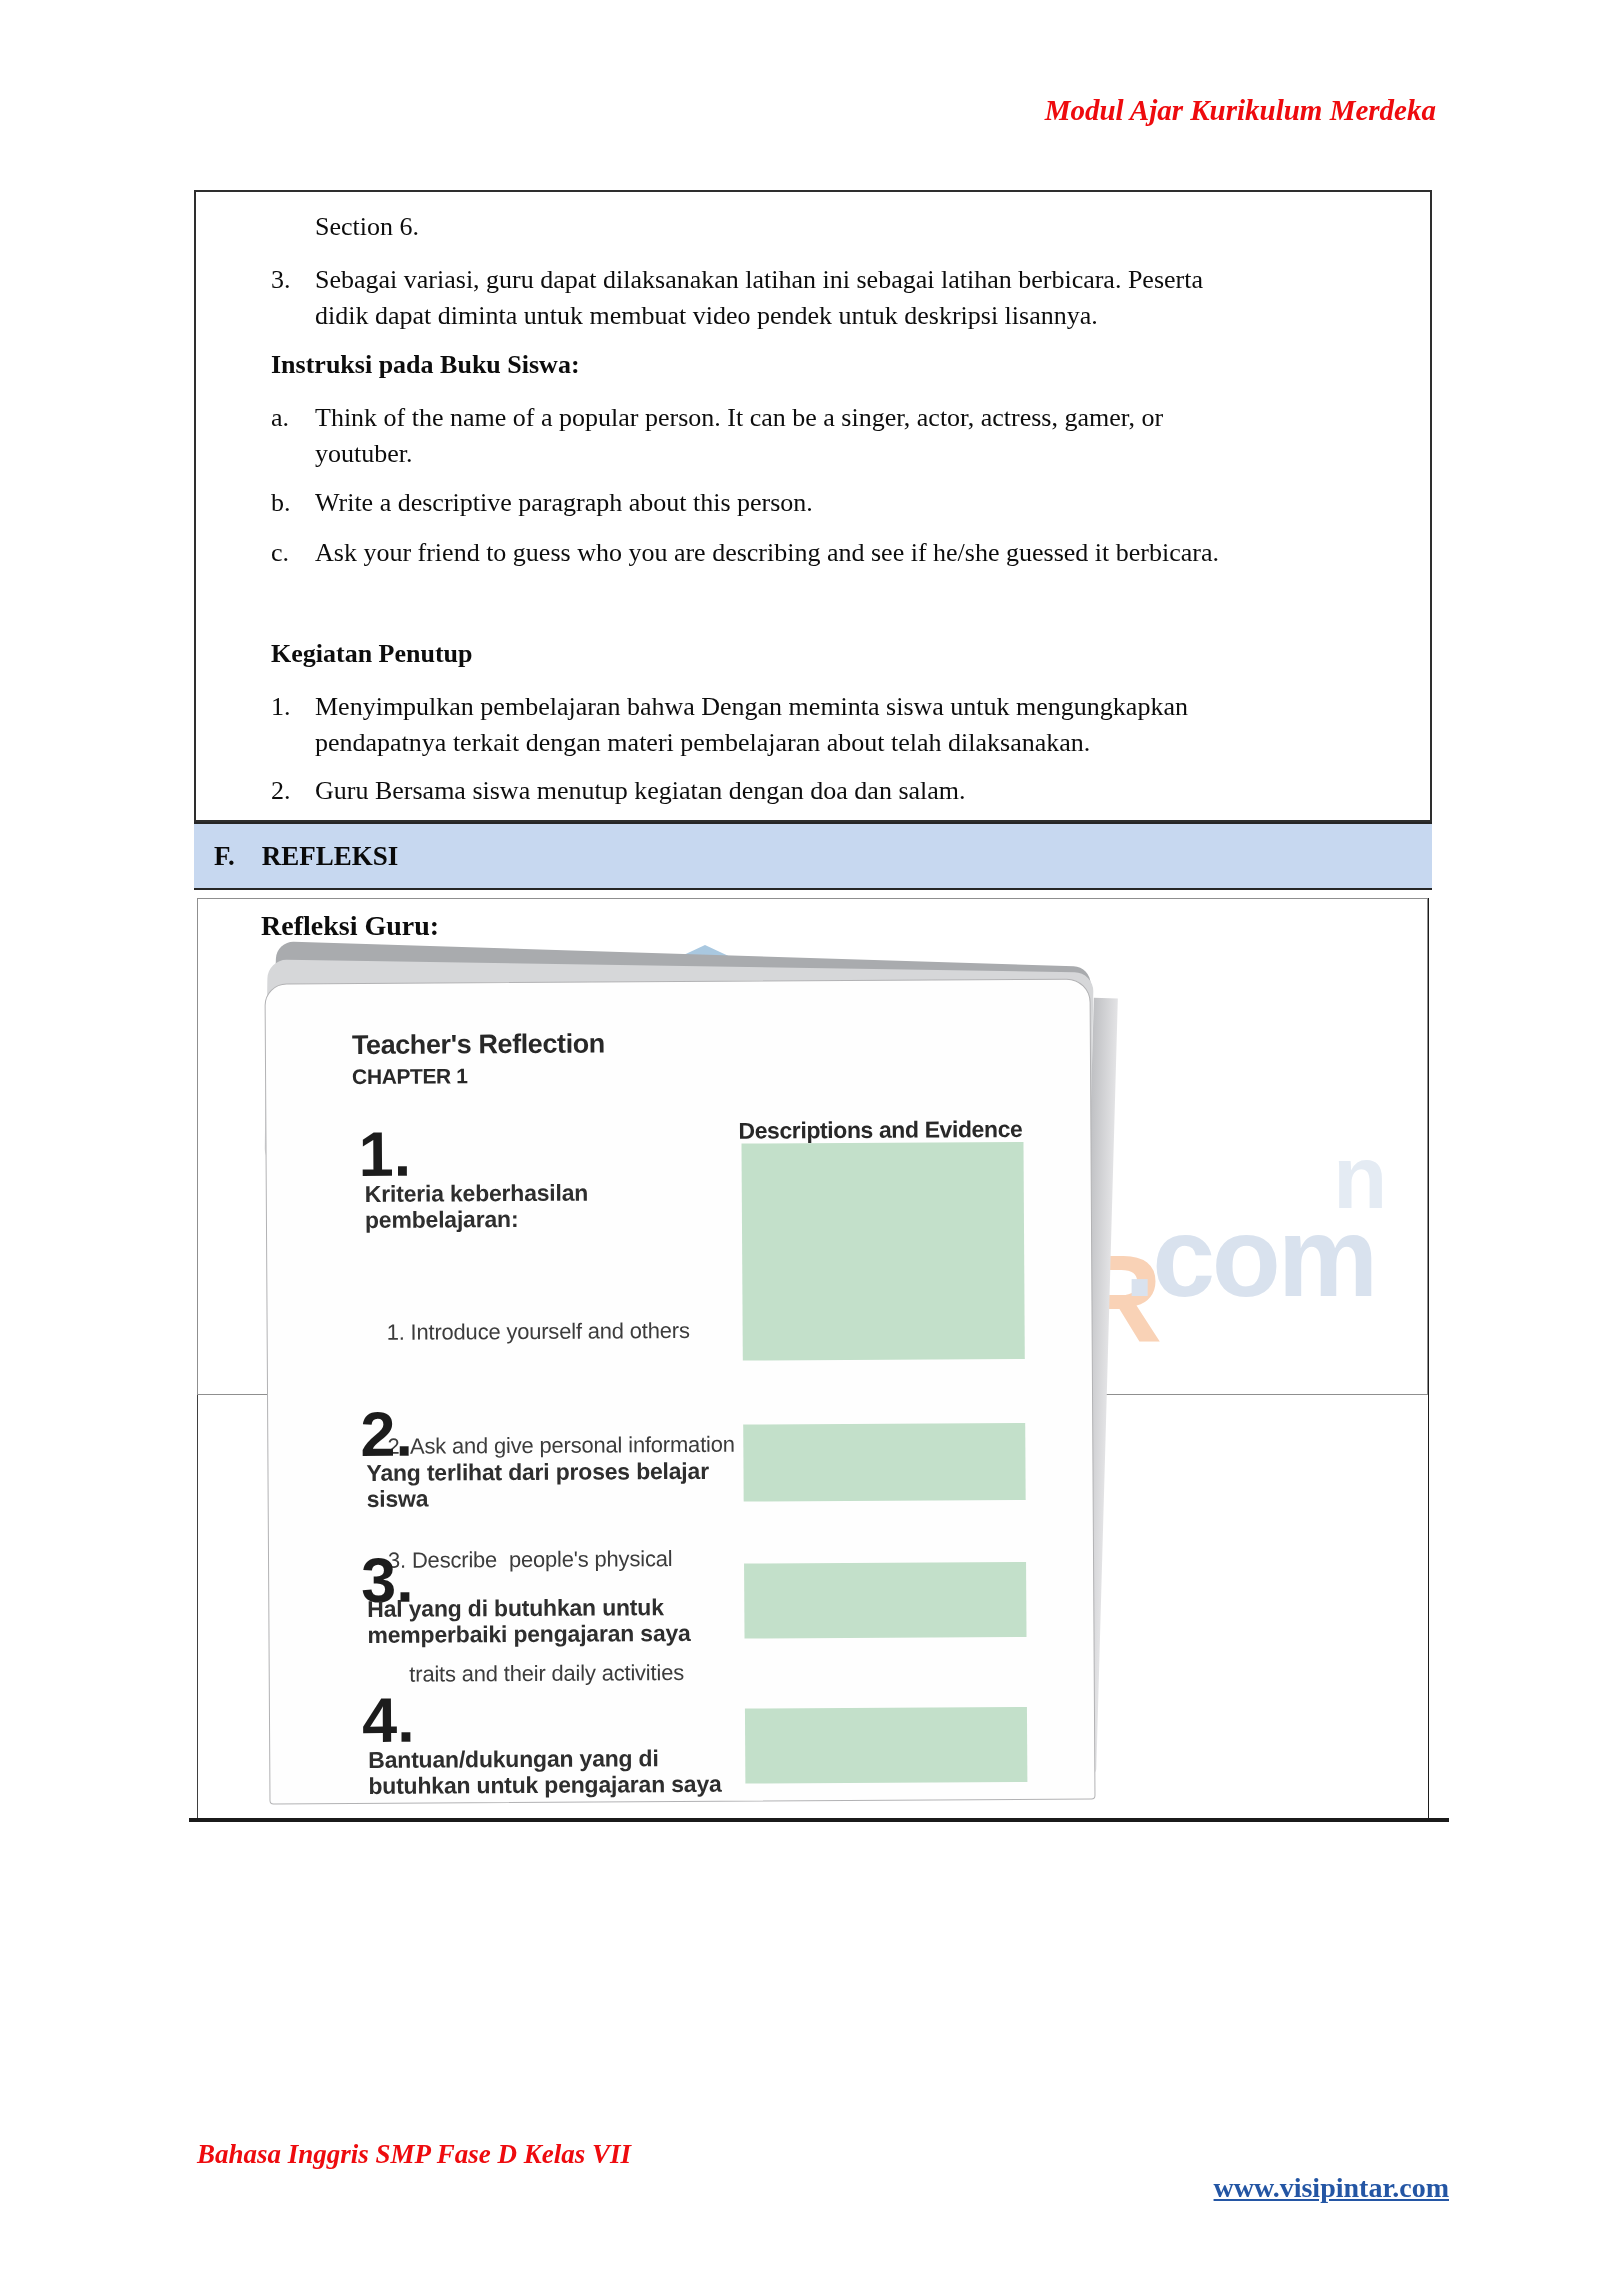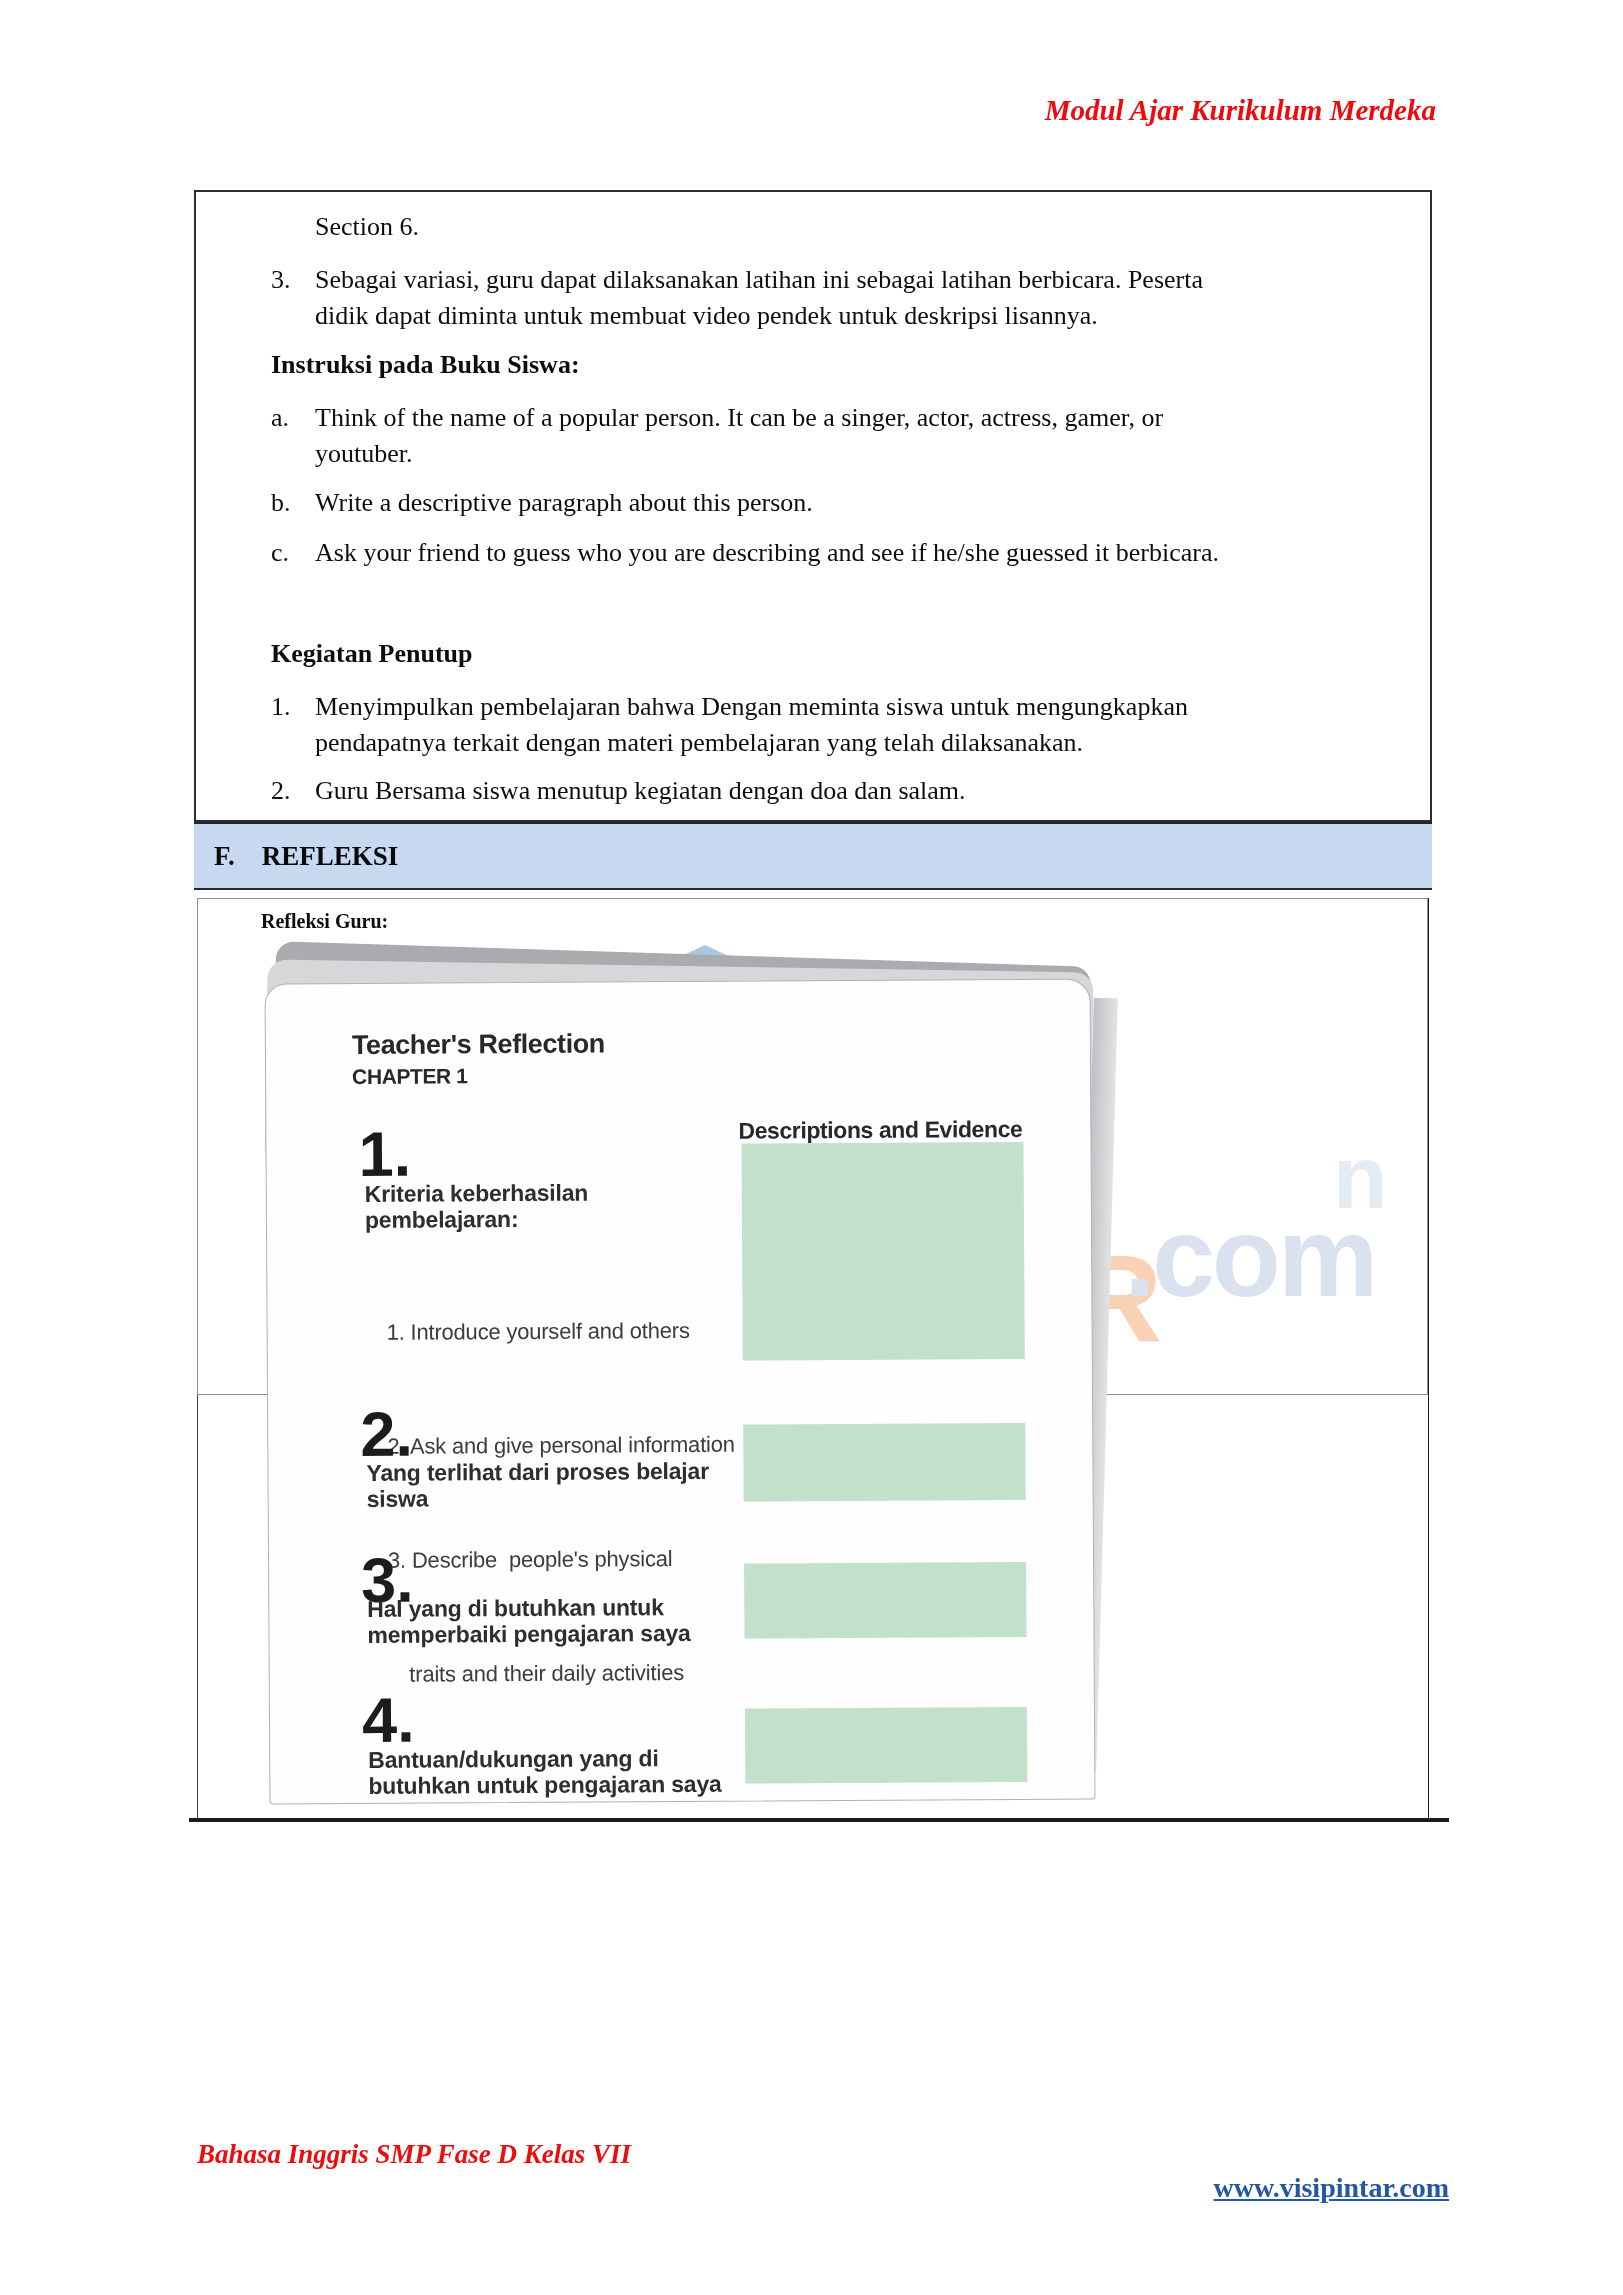--- a/index.html
+++ b/index.html
@@ -29,21 +29,21 @@
   .section-bar{position:absolute;left:194px;top:822px;width:1238px;height:68px;box-sizing:border-box;
     background:#c7d8f0;border-top:2.4px solid #262626;border-bottom:2.4px solid #262626;
     font-size:27px;font-weight:bold;color:#0a0a0a;display:flex;align-items:center;padding-left:20px;}
   .section-bar .bar-label{margin-left:27px;}
 
   
   .tall-box{position:absolute;left:197px;top:898px;width:1232px;height:921px;box-sizing:border-box;
     border-left:1.6px solid #3f3f3f;border-right:1.6px solid #1c1c1c;background:#fff;}
   .gray-box{position:absolute;left:197px;top:898px;width:1231px;height:497px;box-sizing:border-box;
     border:0.8px solid #8f8f8f;background:#fff;}
-  .refleksi-heading{position:absolute;left:63px;top:11px;font-size:20px;font-weight:bold;color:#0d0d0d;}
+  .refleksi-heading{position:absolute;left:63px;top:11px;font-size:28px;font-weight:bold;color:#0d0d0d;}
   .bottom-rule{position:absolute;left:189px;top:1818px;width:1260px;height:4px;background:#1b1b1b;}
 
   
   .wm{position:absolute;font-family:"Liberation Sans", sans-serif;font-weight:bold;z-index:2;}
   .wm-r{left:1072px;top:1227px;font-size:125px;color:#f9d2b6;}
   .wm-com{left:1116px;top:1192px;font-size:113px;color:#d9e2ee;letter-spacing:-3.2px;margin-left:8px;}
   .wm-n{left:1333px;top:1126px;font-size:89px;color:#e4ebf3;}
 
   
   .paper{position:absolute;left:262px;top:943px;width:878px;height:872px;z-index:3;
@@ -111,21 +111,21 @@
     <div class="para p-c">
       <span class="marker">c.</span>
       <div>Ask your friend to guess who you are describing and see if he/she guessed it berbicara.</div>
     </div>
 
     <div class="para p-keg">Kegiatan Penutup</div>
 
     <div class="para p-k1">
       <span class="marker">1.</span>
       <div>Menyimpulkan pembelajaran bahwa Dengan meminta siswa untuk mengungkapkan</div>
-      <div>pendapatnya terkait dengan materi pembelajaran yang telah dilaksanakan.</div>
+      <div>pendapatnya terkait dengan materi pembelajaran about telah dilaksanakan.</div>
     </div>
     <div class="para p-k2">
       <span class="marker">2.</span>
       <div>Guru Bersama siswa menutup kegiatan dengan doa dan salam.</div>
     </div>
   </div>
 
   <div class="section-bar">
     <span>F.</span>
     <span class="bar-label">REFLEKSI</span>

